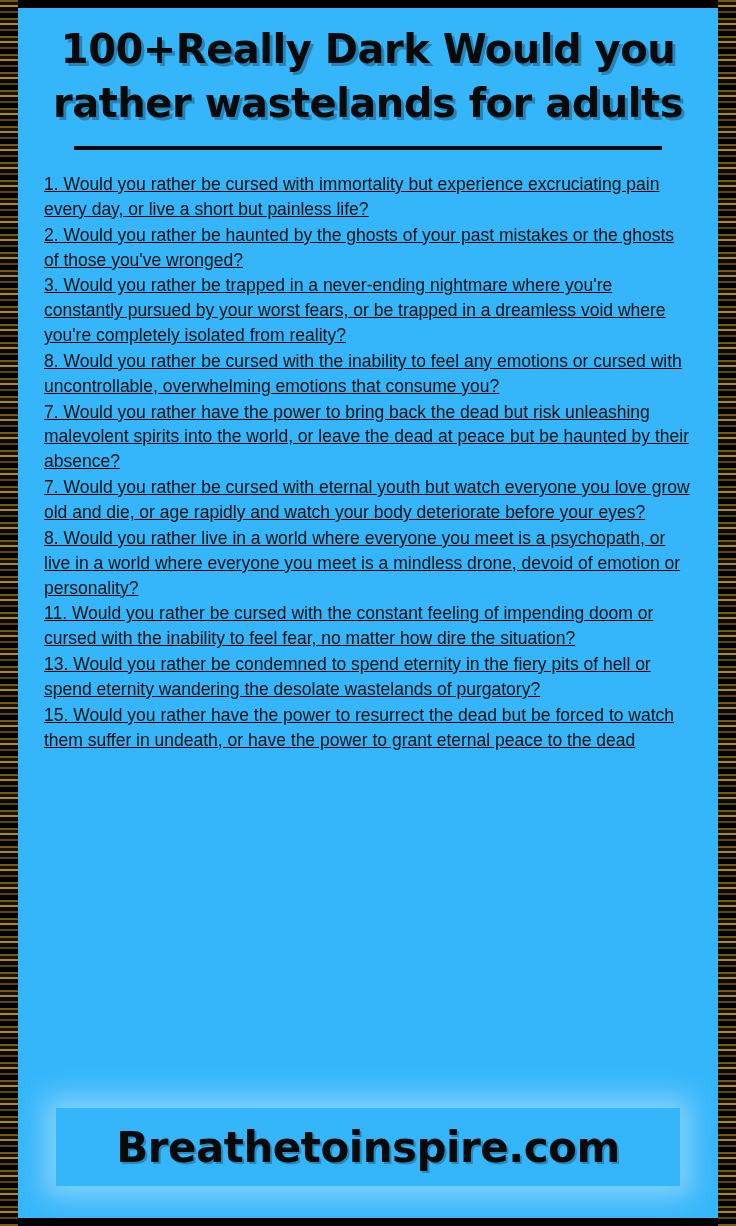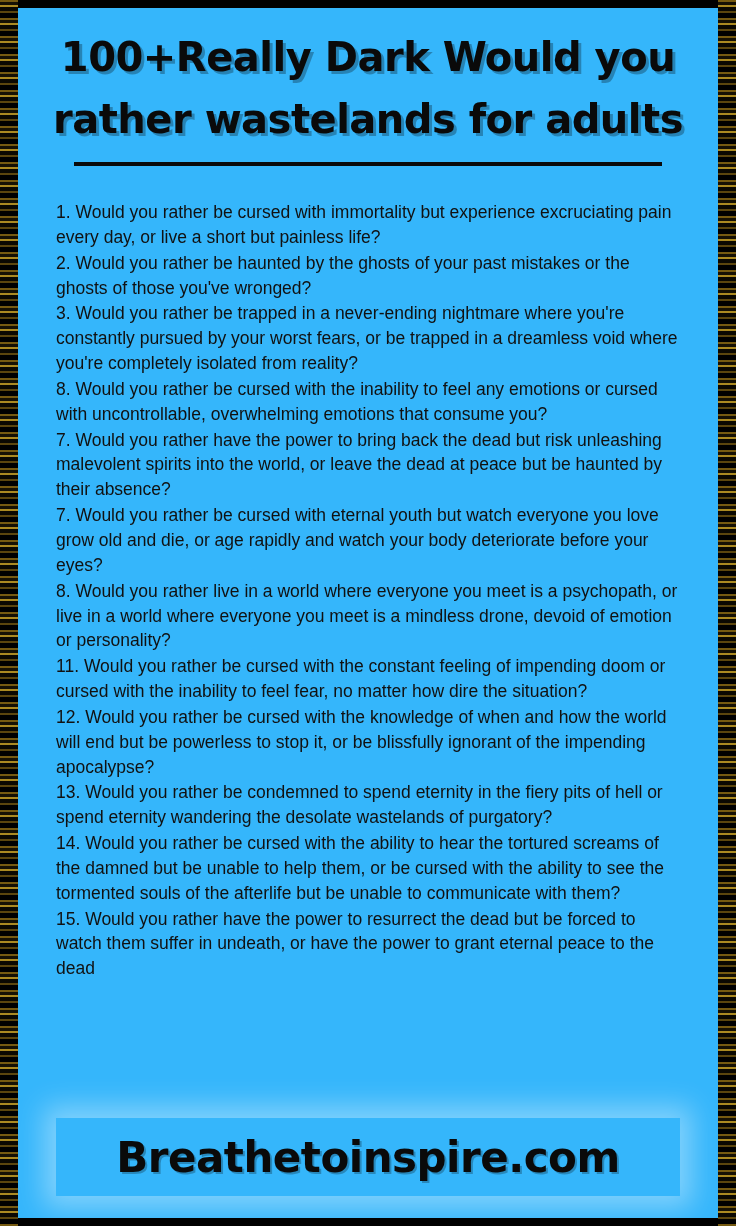--- a/index.html
+++ b/index.html
@@ -57,52 +57,53 @@
     text-align: center;
   }
   .title {
     font-family: "DejaVu Sans", sans-serif;
     font-weight: bold;
     font-size: 40px;
     line-height: 1.35;
     color: #0a0a0a;
     letter-spacing: -0.5px;
     text-shadow: 3px 3px 0 rgba(0,0,0,0.28);
-    margin: 8px;
+    margin: 0;
     padding: 0 6px;
   }
   .rule {
     width: 588px;
     height: 4px;
     background: #0a0a0a;
     margin: 16px auto 0 auto;
   }
 
   .body-wrap {
     padding: 22px 26px 0 26px;
   }
   .q-list {
     list-style: none;
-    margin: 12px;
+    margin: 0;
     padding: 0;
+    text-decoration: underline;
   }
   .q-item {
     font-family: "Liberation Sans", sans-serif;
     font-size: 17.5px;
     line-height: 1.42;
     color: #111111;
     margin: 0 0 1px 0;
     text-align: left;
   }
 
   .footer {
     position: absolute;
     left: 38px;
     right: 38px;
-    bottom: 22px;
+    bottom: 32px;
     height: 78px;
     background: #35b6fb;
     box-shadow: 0 0 26px 12px rgba(255,255,255,0.38);
     display: flex;
     align-items: center;
     justify-content: center;
   }
   .footer-text {
     font-family: "DejaVu Sans", sans-serif;
     font-weight: bold;
@@ -131,23 +132,21 @@
     <div class="body-wrap">
       <ul class="q-list">
         <li class="q-item">1. Would you rather be cursed with immortality but experience excruciating pain every day, or live a short but painless life?</li>
         <li class="q-item">2. Would you rather be haunted by the ghosts of your past mistakes or the ghosts of those you've wronged?</li>
         <li class="q-item">3. Would you rather be trapped in a never-ending nightmare where you're constantly pursued by your worst fears, or be trapped in a dreamless void where you're completely isolated from reality?</li>
         <li class="q-item">8. Would you rather be cursed with the inability to feel any emotions or cursed with uncontrollable, overwhelming emotions that consume you?</li>
         <li class="q-item">7. Would you rather have the power to bring back the dead but risk unleashing malevolent spirits into the world, or leave the dead at peace but be haunted by their absence?</li>
         <li class="q-item">7. Would you rather be cursed with eternal youth but watch everyone you love grow old and die, or age rapidly and watch your body deteriorate before your eyes?</li>
         <li class="q-item">8. Would you rather live in a world where everyone you meet is a psychopath, or live in a world where everyone you meet is a mindless drone, devoid of emotion or personality?</li>
         <li class="q-item">11. Would you rather be cursed with the constant feeling of impending doom or cursed with the inability to feel fear, no matter how dire the situation?</li>
-        <li class="q-item">12. Would you rather be cursed with the knowledge of when and how the world will end but be powerless to stop it, or be blissfully ignorant of the impending apocalypse?</li>
         <li class="q-item">13. Would you rather be condemned to spend eternity in the fiery pits of hell or spend eternity wandering the desolate wastelands of purgatory?</li>
-        <li class="q-item">14. Would you rather be cursed with the ability to hear the tortured screams of the damned but be unable to help them, or be cursed with the ability to see the tormented souls of the afterlife but be unable to communicate with them?</li>
         <li class="q-item">15. Would you rather have the power to resurrect the dead but be forced to watch them suffer in undeath, or have the power to grant eternal peace to the dead</li>
       </ul>
     </div>
 
     <div class="footer">
       <div class="footer-text">Breathetoinspire.com</div>
     </div>
 
   </div>
 </div>

